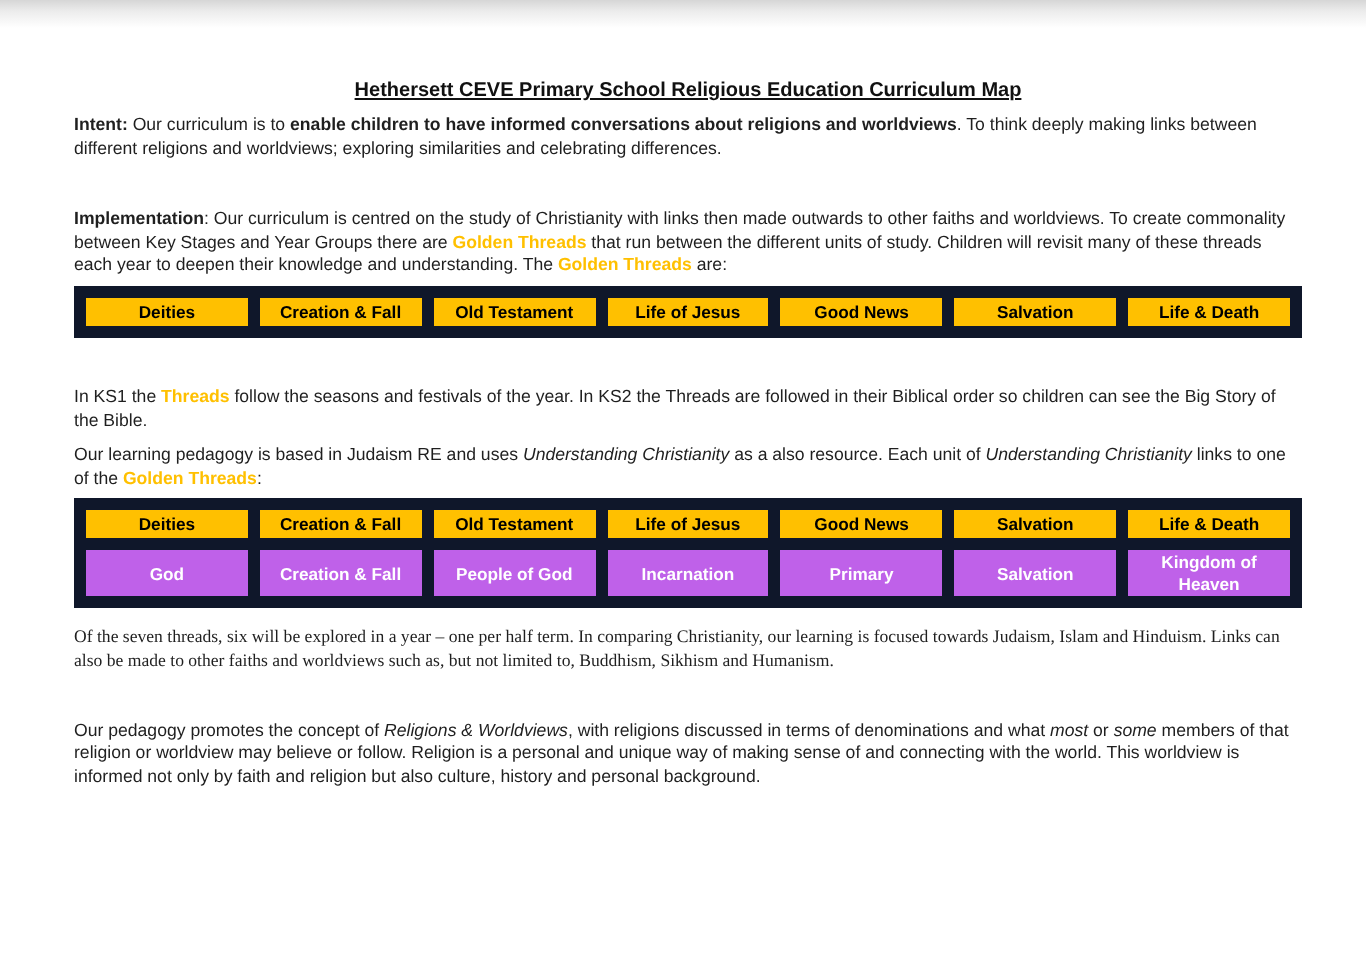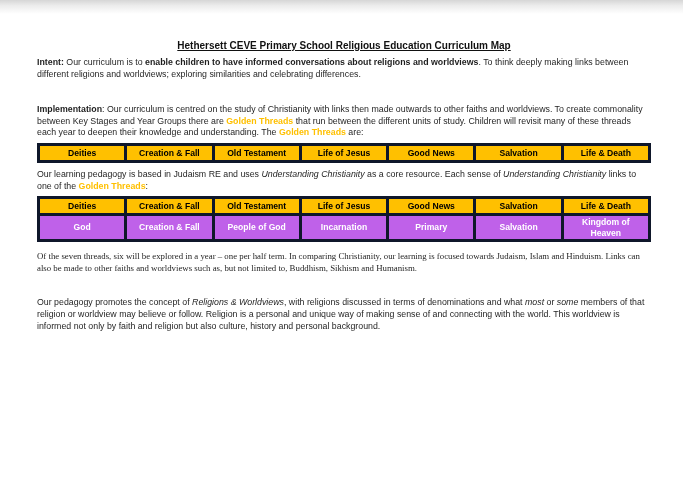--- a/index.html
+++ b/index.html
@@ -41,21 +41,21 @@
   .b{font-weight:bold;}
   .i{font-style:italic;}
   .bi{font-weight:bold;}
   .gold-text{color:var(--gold);font-weight:bold;}
   table{
     width:100%;
     border-collapse:collapse;
     table-layout:fixed;
   }
   td{
-    border:3px solid #0f172a;
+    border:6px solid #0f172a;
     text-align:center;
     vertical-align:middle;
     font-size:8.6px;
     font-weight:bold;
     padding:1px 6px;
   }
   .thead-row td{
     background:var(--gold);
     color:#000;
     height:15px;
@@ -89,22 +89,23 @@
         <td>Creation &amp; Fall</td>
         <td>Old Testament</td>
         <td>Life of Jesus</td>
         <td>Good News</td>
         <td>Salvation</td>
         <td>Life &amp; Death</td>
       </tr>
     </tbody>
   </table>
 
+  <p class="para mt8"><span>In KS1 the </span><span class="gold-text">Threads</span><span> follow the seasons and festivals of the year. In KS2 the Threads are followed in their Biblical order so children can see the Big Story of the Bible.</span></p>
 
-  <p class="para mt6"><span>Our learning pedagogy is based in Judaism RE and uses </span><span class="i">Understanding Christianity</span><span> as a core resource. Each sense of </span><span class="i">Understanding Christianity</span><span> links to one of the </span><span class="gold-text">Golden Threads</span><span>:</span></p>
+  <p class="para mt6"><span>Our learning pedagogy is based in Judaism RE and uses </span><span class="i">Understanding Christianity</span><span> as a also resource. Each unit of </span><span class="i">Understanding Christianity</span><span> links to one of the </span><span class="gold-text">Golden Threads</span><span>:</span></p>
 
   <table class="mapping-table mt4">
     <tbody>
       <tr class="thead-row">
         <td>Deities</td>
         <td>Creation &amp; Fall</td>
         <td>Old Testament</td>
         <td>Life of Jesus</td>
         <td>Good News</td>
         <td>Salvation</td>

